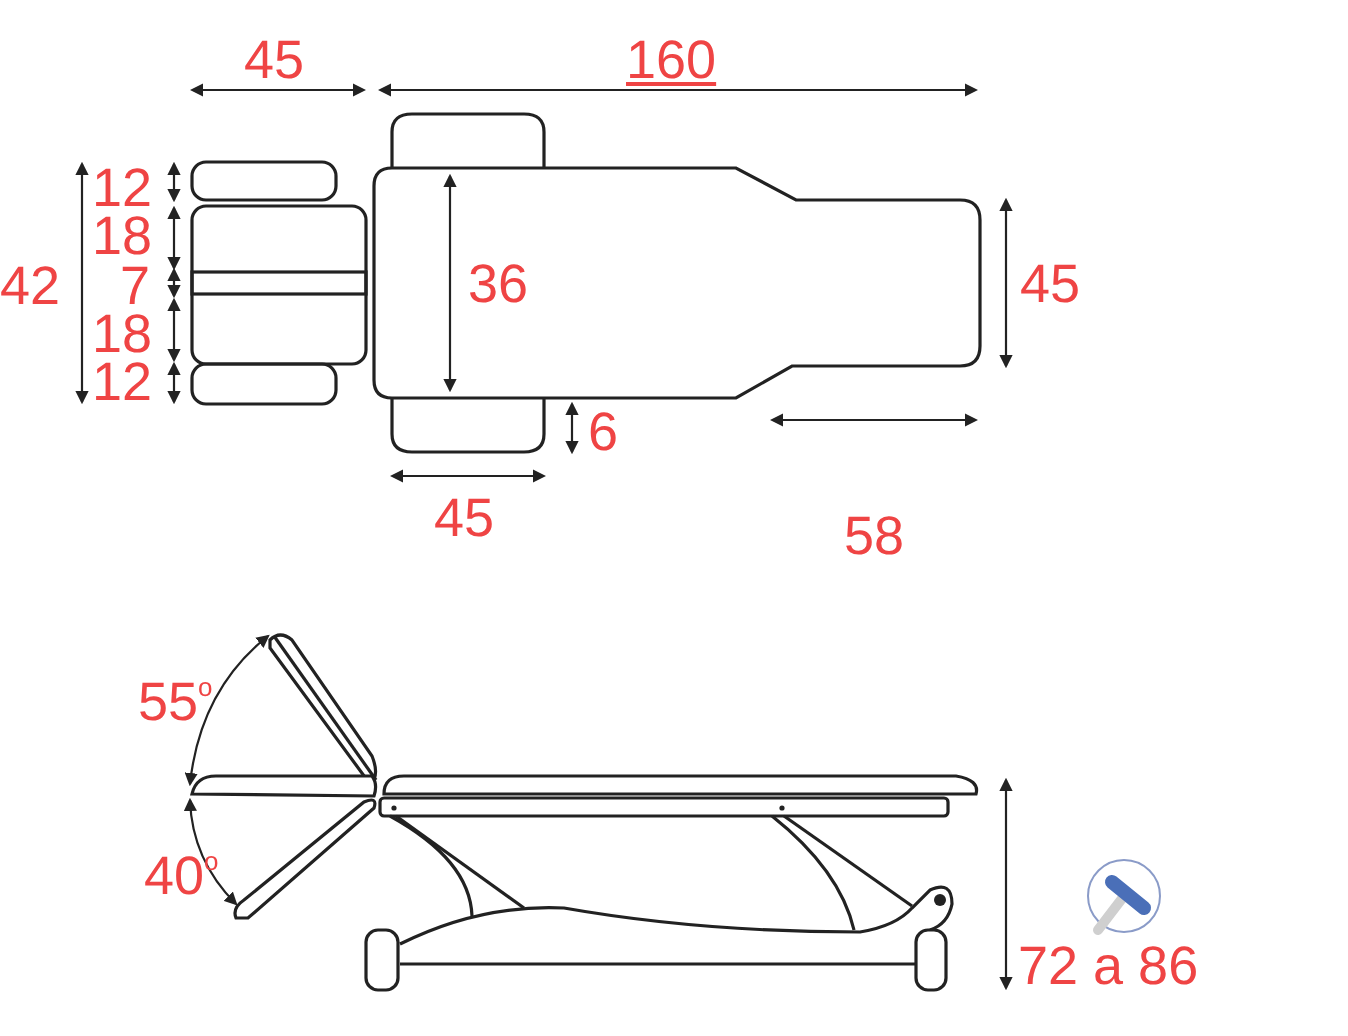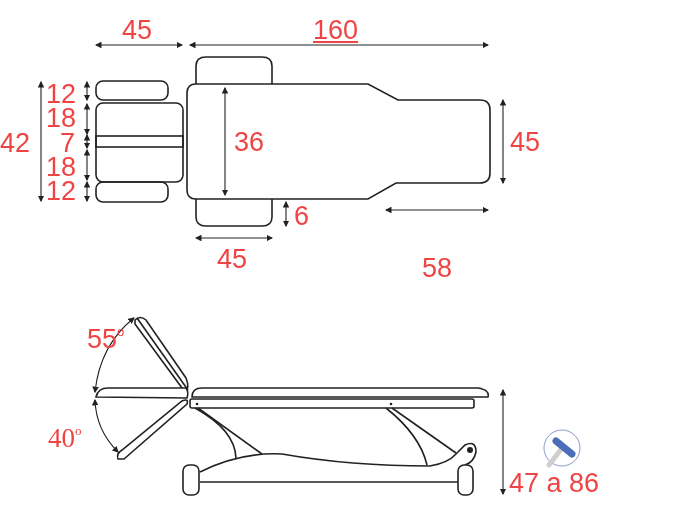--- a/index.html
+++ b/index.html
@@ -95,15 +95,15 @@
 <div class="lbl" style="left:46px;top:105px;">18</div>
 <div class="lbl" style="left:60px;top:130px;">7</div>
 <div class="lbl" style="left:46px;top:154px;">18</div>
 <div class="lbl" style="left:46px;top:178px;">12</div>
 <div class="lbl" style="left:234px;top:129px;">36</div>
 <div class="lbl" style="left:510px;top:129px;">45</div>
 <div class="lbl" style="left:294px;top:203px;">6</div>
 <div class="lbl" style="left:217px;top:246px;">45</div>
 <div class="lbl" style="left:422px;top:219px;margin-top:36px;">58</div>
 
-<div class="lbl" style="left:69px;top:326px;margin-left:18px;"><span>55</span><sup>o</sup></div>
-<div class="lbl" style="left:48px;top:425px;font-family:Liberation Serif, serif;"><span>40</span><sup>o</sup></div>
-<div class="lbl" style="left:509px;top:470px;">47 a 86</div>
+<div class="lbl" style="left:69px;top:338px;"><span>55</span><sup>o</sup></div>
+<div class="lbl" style="left:72px;top:425px;"><span>40</span><sup>o</sup></div>
+<div class="lbl" style="left:509px;top:470px;">72 a 86</div>
 
 </body></html>

